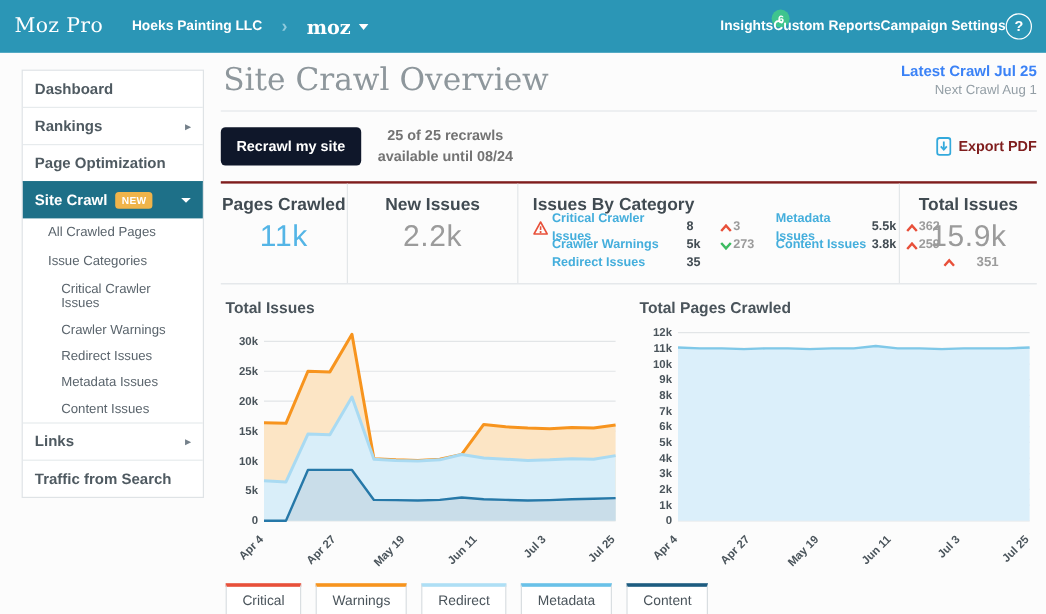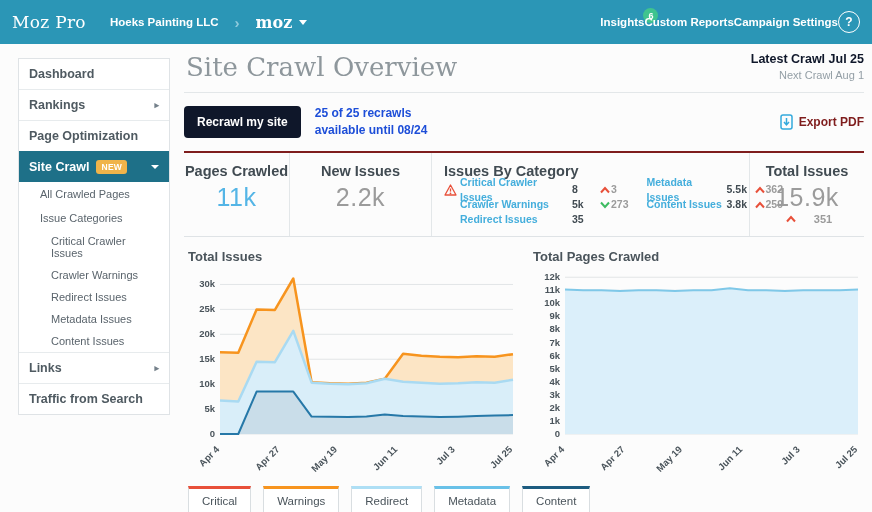--- a/index.html
+++ b/index.html
@@ -36,28 +36,28 @@
              padding:2px 5px;margin-left:7px;letter-spacing:.3px;}
   .side-sub1{padding:6px 10px 6px 21px;font-size:11px;color:#5A646C;cursor:pointer;}
   .side-sub2{padding:5px 10px 5px 32px;font-size:11px;color:#5A646C;cursor:pointer;}
 
   
   .main{position:absolute;left:184px;top:48px;width:680px;}
   .head-row{display:flex;align-items:flex-start;}
   .page-title{font-family:"DejaVu Serif",serif;font-size:26px;font-weight:normal;color:#8E979C;
               margin:4px 0 0 2px;flex:1;}
   .crawl-dates{text-align:right;margin-top:4px;}
-  .latest-crawl{font-size:12.5px;font-weight:bold;color:#0f172a;}
+  .latest-crawl{font-size:12.5px;font-weight:bold;color:#3b82f6;}
   .next-crawl{font-size:11px;color:#939EA5;margin-top:3px;}
   .rule{border:none;border-top:1px solid #E3E7E9;margin:10px 0 12px;}
 
   .toolbar{display:flex;align-items:center;}
   .recrawl-btn{background:#0f172a;color:#fff;border:none;border-radius:4px;font-size:12px;
                font-weight:bold;padding:9px 13px;cursor:pointer;font-family:inherit;}
-  .recrawl-info{margin-left:14px;font-size:12px;font-weight:bold;color:#1d4ed8;line-height:1.4;}
+  .recrawl-info{margin-left:14px;font-size:12px;font-weight:bold;color:#737373;line-height:1.4;text-align:center;}
   .export{margin-left:auto;display:flex;align-items:center;gap:6px;color:#7f1d1d;font-size:12px;
           font-weight:bold;cursor:pointer;}
 
   .stats{display:flex;border-top:2px solid #7f1d1d;border-bottom:1px solid #DFE3E6;margin-top:12px;
          height:86px;box-sizing:border-box;}
   .stat{box-sizing:border-box;padding-top:8px;}
   .stat.b-r{border-right:1px solid #E3E7E9;}
   .stat h3{font-size:14.5px;font-weight:bold;color:#414B52;margin:2px 0 4px;text-align:center;}
   .stat .big{font-size:25px;text-align:center;letter-spacing:.5px;}
   .big.blue{color:#54B5E6;}

